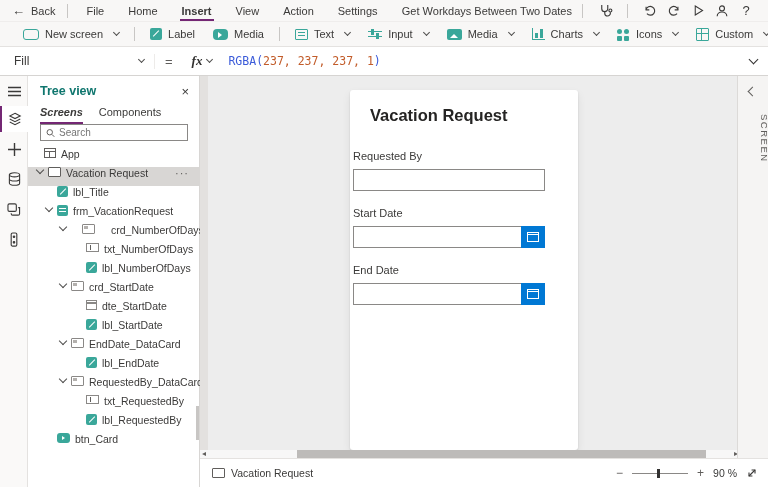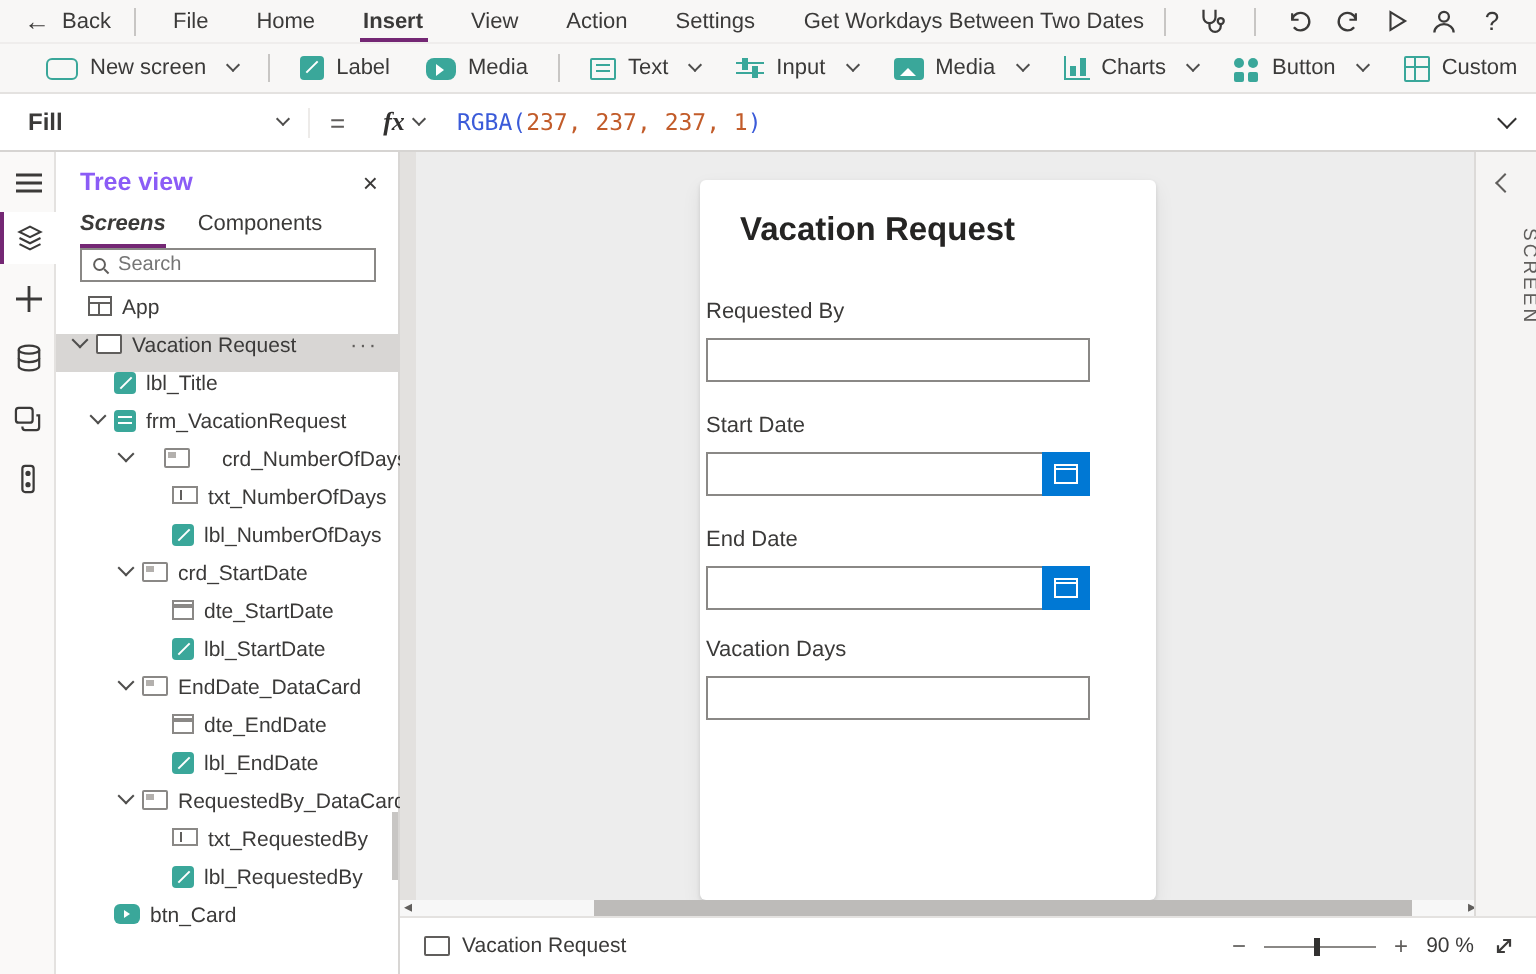--- a/index.html
+++ b/index.html
@@ -43,41 +43,41 @@
   .tbi-charts::after { content:""; position:absolute; left:7px; bottom:1px; width:3px; height:9px; background:#3aa79a; }
   .tbi-icons { width:13px; height:13px; }
   .tbi-icons::before { content:""; position:absolute; left:0; top:1px; width:5px; height:5px; border-radius:50%; background:#3aa79a; box-shadow:7px 0 0 #3aa79a; }
   .tbi-icons::after { content:""; position:absolute; left:0; top:8px; width:5px; height:5px; border-radius:1px; background:#3aa79a; box-shadow:7px 0 0 #3aa79a; }
   .tbi-custom { width:13px; height:13px; border:1.3px solid #3aa79a; border-radius:1px; }
   .tbi-custom::before { content:""; position:absolute; left:0; right:0; top:4px; border-top:1.3px solid #3aa79a; }
   .tbi-custom::after { content:""; position:absolute; top:0; bottom:0; left:4px; border-left:1.3px solid #3aa79a; }
 
   
   #formulabar { position:absolute; left:0; top:47px; width:768px; height:29px; background:#fff; border-bottom:1px solid #d6d4d2; display:flex; align-items:center; font-size:12px; }
-  #prop-select { width:155px; height:15px; display:flex; align-items:center; padding:0 10px 0 14px; border-right:1px solid #edebe9; color:#3b3a39;font-weight:bold; }
+  #prop-select { width:155px; height:15px; display:flex; align-items:center; padding:0 10px 0 14px; border-right:1px solid #edebe9; color:#3b3a39; }
   #prop-select .caret { margin-left:auto; }
   #equals { color:#605e5c; margin:0 9px 0 10px; font-size:13px; }
   #fx-btn { display:flex; align-items:center; margin-left:10px; font-family:"Liberation Serif", serif; font-style:italic; font-weight:bold; font-size:13px; color:#323130; }
   #formula-text { margin-left:16px; font-family:"DejaVu Sans Mono", monospace; font-size:11.5px; white-space:pre; }
   .ftok-fn { color:#3b5bd9; } .ftok-paren { color:#3b5bd9; } .ftok-num { color:#c25c2a;text-align:center; }
   #fb-expand { margin-left:auto; width:34px; display:flex; justify-content:center; }
 
   
   #main { position:absolute; left:0; top:76px; width:768px; height:411px; }
 
   
   #left-rail { position:absolute; left:0; top:0; width:28px; height:411px; background:#faf9f8; border-right:1px solid #e4e2e0; }
   .rail-btn { position:absolute; left:0; width:28px; height:26px; display:flex; align-items:center; justify-content:center; }
   .rail-btn.active { background:#fff; border-left:2px solid #742774; }
   .rail-btn svg { display:block; }
 
   
   #tree-panel { position:absolute; left:28px; top:0; width:172px; height:411px; background:#fff; border-right:1px solid #d8d6d4; font-size:10.5px; }
   #tree-header { height:26px; display:flex; align-items:center; padding:4px 10px 0 12px; }
-  #tree-title { font-size:12.5px; font-weight:bold; color:#8b5cf6; }
+  #tree-title { font-size:12.5px; font-weight:bold; color:#0f766e; }
   #tree-close { margin-left:auto; font-size:13px; color:#3b3a39; }
   #tree-tabs { display:flex; gap:16px; padding:4px 12px 0 12px; height:22px; font-size:11px; }
   .ttab { position:relative; padding-bottom:4px; color:#3b3a39; }
   .ttab.active { font-weight:bold;font-style:italic; }
   .ttab.active::after { content:""; position:absolute; left:0; right:0; bottom:0; height:2px; background:#742774; }
   #tree-search { position:absolute; left:12px; top:48px; width:148px; height:17px; border:1px solid #8a8886; background:#fff; display:flex; align-items:center; padding:0 5px; gap:4px; }
   #tree-search input { border:none; outline:none; width:100%; font-size:10px; font-family:"Liberation Sans", sans-serif; color:#323130; background:transparent; }
   #tree-rows { position:absolute; left:0; top:72px; right:0; }
   .trow { height:19px; display:flex; align-items:flex-start; gap:5px; color:#3b3a39; white-space:nowrap; }
   .trow.sel { background:#d8d6d4; }
@@ -233,21 +233,21 @@
     <span>Media</span>
       <span class="caret"></span>
   </div>
   <div class="titem">
     <span class="tbi tbi-charts"></span>
     <span>Charts</span>
       <span class="caret"></span>
   </div>
   <div class="titem">
     <span class="tbi tbi-icons"></span>
-    <span>Button</span>
+    <span>Icons</span>
       <span class="caret"></span>
   </div>
   <div class="titem">
     <span class="tbi tbi-custom"></span>
     <span>Custom</span>
       <span class="caret"></span>
   </div>
 
 </div>
 
@@ -368,24 +368,20 @@
           <span>dte_StartDate</span>
         </div>
       <div class="trow" style="padding-left:58px;">
           <span class="ti ti-label"></span>
           <span>lbl_StartDate</span>
         </div>
       <div class="trow" style="padding-left:31px;">
           <span class="tchev"></span>
           <span class="ti ti-card"></span>
           <span>EndDate_DataCard</span>
-        </div>
-      <div class="trow" style="padding-left:58px;">
-          <span class="ti ti-date"></span>
-          <span>dte_EndDate</span>
         </div>
       <div class="trow" style="padding-left:58px;">
           <span class="ti ti-label"></span>
           <span>lbl_EndDate</span>
         </div>
       <div class="trow" style="padding-left:31px;">
           <span class="tchev"></span>
           <span class="ti ti-card"></span>
           <span>RequestedBy_DataCard</span>
         </div>
@@ -429,26 +425,20 @@
       <div class="fgroup" style="top:174px;">
         <span class="flabel">End Date</span>
         <div class="finput-wrap">
           <input class="finput" value="" style="">
           <div class="date-btn">
               <span class="cal-icon"></span>
             </div>
         </div>
       </div>
 
-      <div class="fgroup" style="top:229px;">
-        <span class="flabel">Vacation Days</span>
-        <div class="finput-wrap">
-          <input class="finput" value="" style="">
-        </div>
-      </div>
     </div>
   </div>
 
   <div id="hscrollbar">
     <span class="hs-arrow" id="hs-left">◂</span>
     <div id="hscroll-thumb"></div>
     <span class="hs-arrow" id="hs-right">▸</span>
   </div>
 
   <div id="right-strip">

